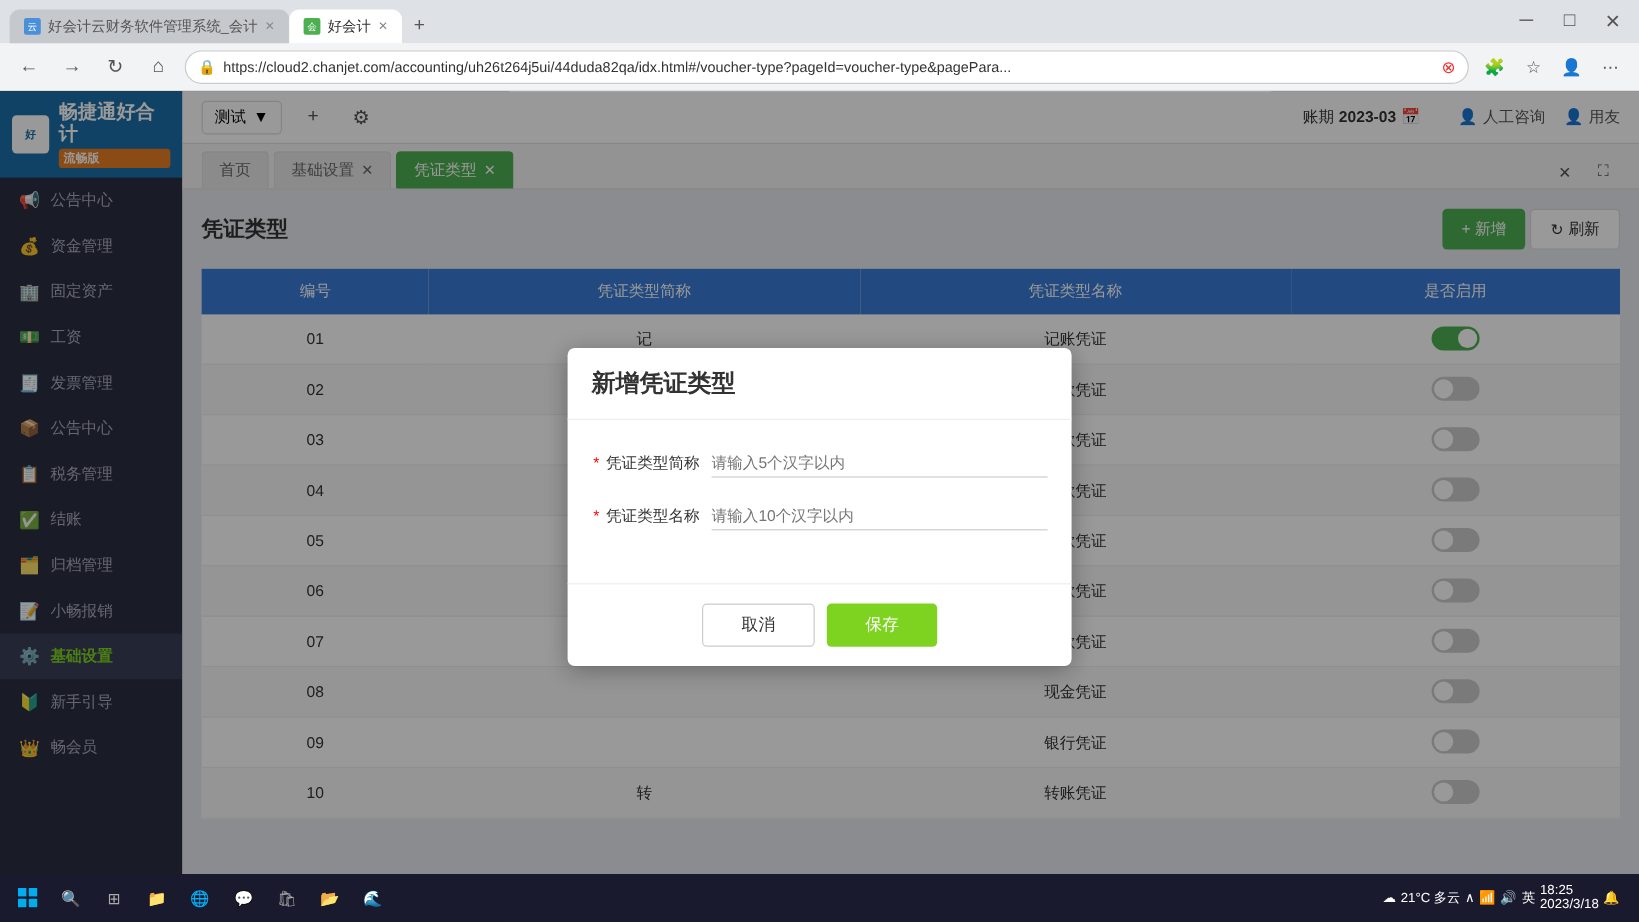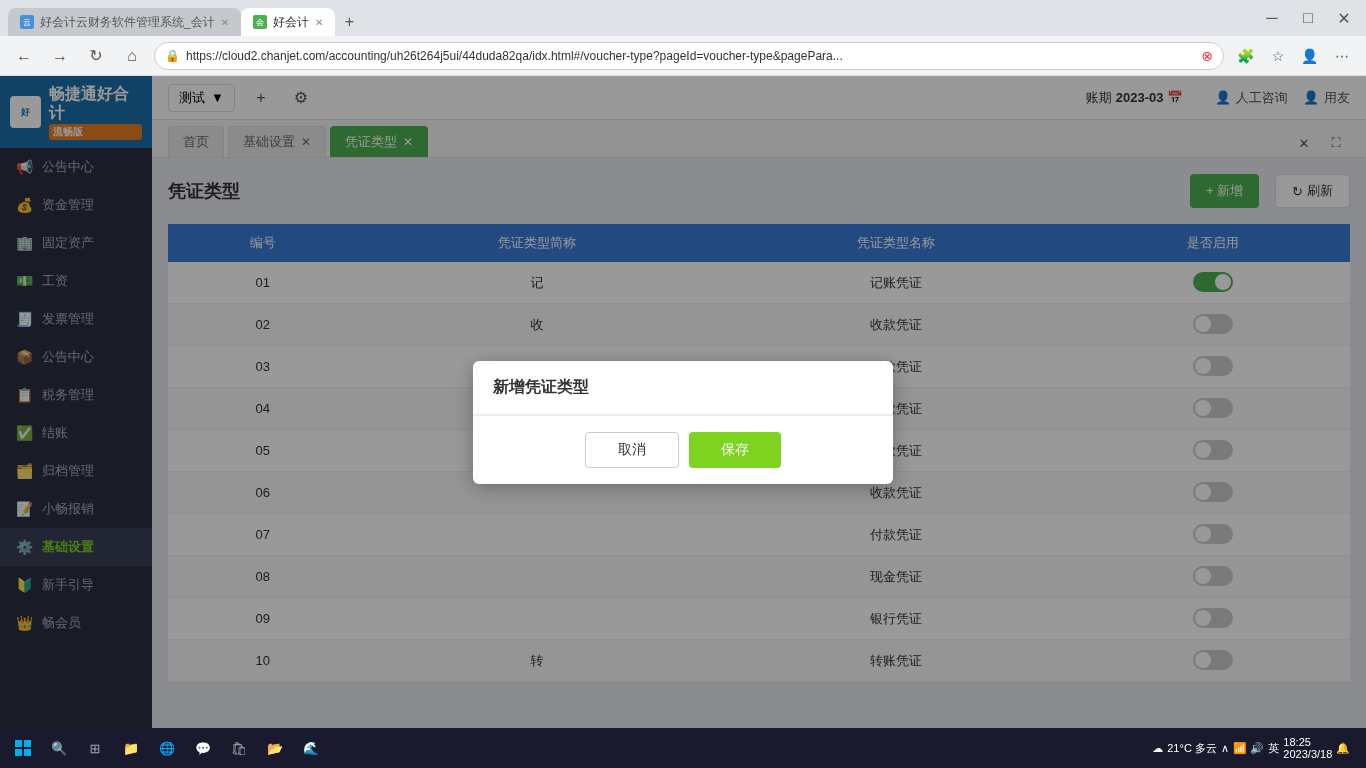--- a/index.html
+++ b/index.html
@@ -47,41 +47,41 @@
     
     .page-tabs { background: #f5f5f5; height: 38px; display: flex; align-items: flex-end; padding: 0 16px; border-bottom: 1px solid #ddd; gap: 4px; }
     .page-tab { display: flex; align-items: center; gap: 6px; padding: 6px 14px; border: 1px solid #ddd; border-bottom: none; border-radius: 4px 4px 0 0; cursor: pointer; font-size: 13px; background: #e8e8e8; color: #666; }
     .page-tab.active { background: #4caf50; color: #fff; border-color: #4caf50; }
     .page-tab-close { font-size: 12px; cursor: pointer; }
 
     
     .page-content { flex: 1; padding: 16px; overflow: auto; position: relative; }
     .page-header { display: flex; align-items: center; justify-content: space-between; margin-bottom: 16px; }
     .page-title { font-size: 18px; font-weight: bold; color: #333; }
-    .page-actions { display: flex; gap: 16px; margin-left: 48px; }
+    .page-actions { display: flex; gap: 4px; margin-left: 48px; }
     .btn-primary { background: #4caf50; color: #fff; border: none; padding: 7px 16px; border-radius: 4px; cursor: pointer; font-size: 13px; display: flex; align-items: center; gap: 4px; }
     .btn-default { background: #fff; color: #333; border: 1px solid #ddd; padding: 7px 16px; border-radius: 4px; cursor: pointer; font-size: 13px; display: flex; align-items: center; gap: 4px; }
 
     
     .data-table { width: 100%; border-collapse: collapse; background: #fff; }
     .data-table thead tr { background: #3a7bd5; color: #fff; }
     .data-table th { padding: 10px 16px; text-align: center; font-weight: normal; font-size: 13px; }
     .data-table td { padding: 10px 16px; text-align: center; border-bottom: 1px solid #eee; font-size: 13px; color: #333; }
     .data-table tr:nth-child(even) td { background: #f9f9f9; }
 
     
     .toggle { width: 40px; height: 20px; border-radius: 10px; cursor: pointer; display: inline-flex; align-items: center; padding: 2px; }
     .toggle.on { background: #4caf50; justify-content: flex-end; }
     .toggle.off { background: #ccc; justify-content: flex-start; }
     .toggle-thumb { width: 16px; height: 16px; background: #fff; border-radius: 50%; }
 
     
     .dialog-overlay { position: fixed; top: 76px; left: 0; right: 0; bottom: 0; background: rgba(0,0,0,0.4); display: flex; align-items: center; justify-content: center; z-index: 1000; }
     .dialog { background: #fff; border-radius: 6px; width: 420px; padding: 0; box-shadow: 0 4px 20px rgba(0,0,0,0.3); }
-    .dialog-header { padding: 16px 20px; border-bottom: 1px solid #eee; font-size: 16px; font-weight: bold; color: #333; display: flex; justify-content: space-between; align-items: center; }
+    .dialog-header { padding: 16px 20px; border-bottom: 1px solid #eee; font-size: 20px; font-weight: bold; color: #333; display: flex; justify-content: space-between; align-items: center; }
     .dialog-body { padding: 24px 20px; }
     .form-row { display: flex; align-items: center; margin-bottom: 20px; }
     .form-label { width: 100px; text-align: right; font-size: 13px; color: #333; padding-right: 10px; }
     .form-label .required { color: red; margin-right: 2px; }
     .form-input { flex: 1; border: none; border-bottom: 1px solid #ccc; padding: 4px 0; font-size: 13px; outline: none; color: #999; }
     .dialog-footer { padding: 16px 4px; display: flex; justify-content: center; gap: 10px; border-top: 1px solid #eee; }
     .btn-cancel { background: #fff; color: #333; border: 1px solid #ccc; padding: 8px 32px; border-radius: 4px; cursor: pointer; font-size: 14px; }
     .btn-save { background: #7ed321; color: #fff; border: none; padding: 8px 32px; border-radius: 4px; cursor: pointer; font-size: 14px; }
 
     
@@ -369,20 +369,36 @@
       </table>
     </div>
   </div>
 </div>
 
 <div class="dialog-overlay">
   <div class="dialog">
     <div class="dialog-header">
       <span>新增凭证类型</span>
     </div>
+    <div class="dialog-body">
+      <div class="form-row">
+        <div class="form-label">
+          <span class="required">*</span>
+          <span>凭证类型简称</span>
+        </div>
+        <input class="form-input" type="text" style="color: rgb(187, 187, 187);" placeholder="请输入5个汉字以内">
+      </div>
+      <div class="form-row">
+        <div class="form-label">
+          <span class="required">*</span>
+          <span>凭证类型名称</span>
+        </div>
+        <input class="form-input" type="text" style="color: rgb(187, 187, 187);" placeholder="请输入10个汉字以内">
+      </div>
+    </div>
     <div class="dialog-footer">
       <button class="btn-cancel">取消</button>
       <button class="btn-save">保存</button>
     </div>
   </div>
 </div>
 
 <div class="taskbar" style="position:fixed; bottom:0; left:0; right:0; z-index:9999; background:#1a1a2e; height:40px; display:flex; align-items:center; padding:0 8px; gap:6px;">
   <div class="taskbar-start">
     <div class="win-logo">

